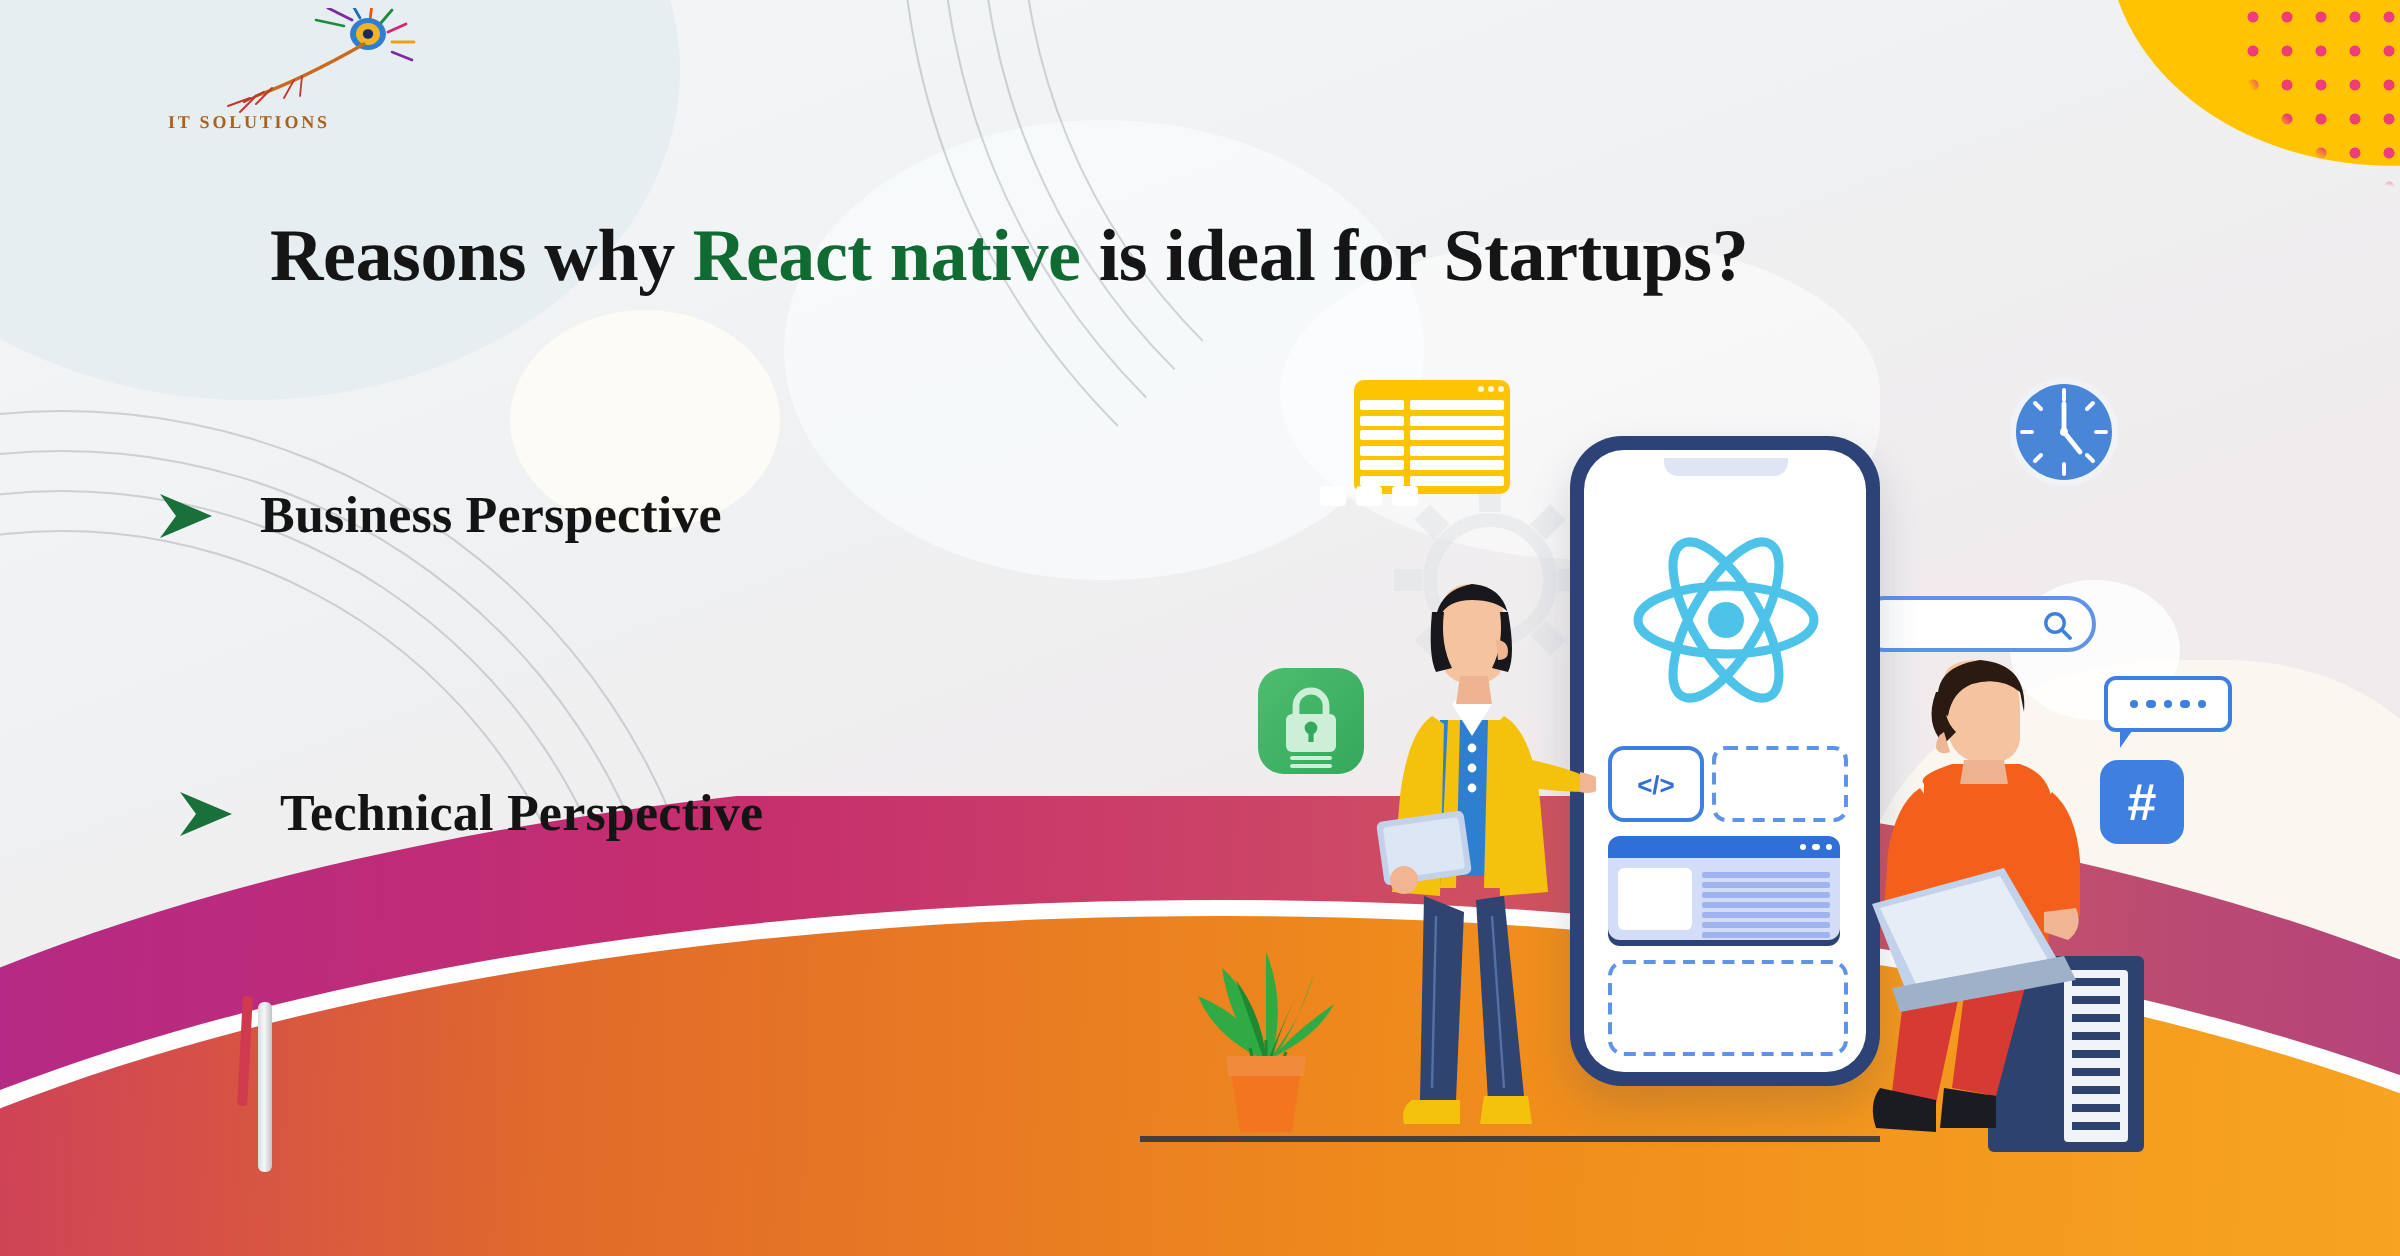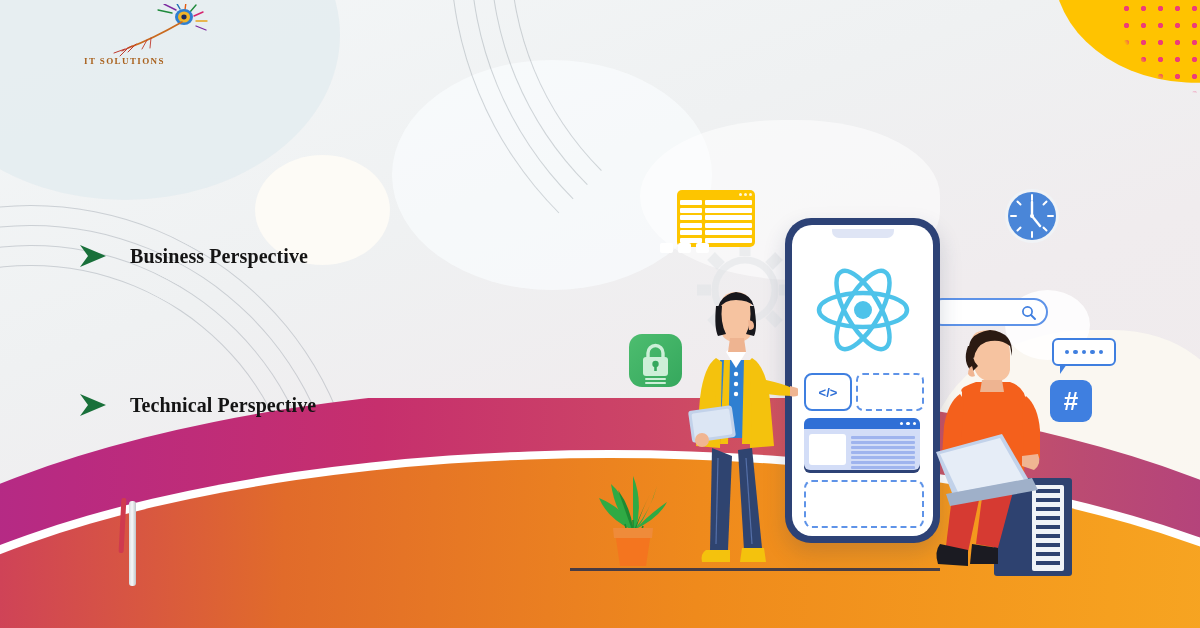--- a/index.html
+++ b/index.html
@@ -118,24 +118,24 @@
   #headline{
     position:absolute;left:135px;top:82px;
     font-family:"Liberation Serif",serif;font-weight:700;font-size:37px;
     color:#151515;white-space:nowrap;letter-spacing:-.2px;
   }
   #headline .hl{color:#0f6b32;}
 
   
   .bullet-row{position:absolute;display:flex;align-items:center;gap:22px;}
   #bullet-0{left:78px;top:243px;}
-  #bullet-1{left:78px;top:392px;}
+  #bullet-1{left:88px;top:392px;}
   .bullet-arrow{width:30px;height:26px;flex:0 0 auto;}
   .bullet-label{
-    font-family:"Liberation Serif",serif;font-weight:700;font-size:20px;
+    font-family:"Liberation Serif",serif;font-weight:700;font-size:26px;
     color:#141414;white-space:nowrap;letter-spacing:.1px;
   }
 
   
   #illus{position:absolute;left:540px;top:0;width:660px;height:628px;}
 
   
   .gear{position:absolute;opacity:.5;}
   #gear-big{left:145px;top:230px;}
   #gear-small{left:248px;top:345px;}
@@ -310,20 +310,23 @@
         <path d="M26 42 L16 47" stroke="#c0392b" stroke-width="1"></path>
         <path d="M22 44 L14 52" stroke="#c0392b" stroke-width="1"></path>
         <path d="M19 45 L8 49" stroke="#c0392b" stroke-width="1"></path>
         <path d="M41 36 L36 45" stroke="#c0392b" stroke-width=".9"></path>
         <path d="M45 34 L44 44" stroke="#c0392b" stroke-width=".9"></path>
       </g>
     </svg>
     <div id="logo-sub">IT SOLUTIONS</div>
   </div>
 
+  <h1 id="headline">
+    <span>Reasons why </span><span class="hl">React native</span><span> is ideal for Startups?</span>
+  </h1>
 
   <div class="bullet-row" id="bullet-0">
     <svg class="bullet-arrow" viewBox="0 0 30 26">
       <path d="M2 2 L28 13 L2 24 L10 13 Z" fill="#19703a"></path>
     </svg>
     <span class="bullet-label">Business Perspective</span>
   </div>
 
   <div class="bullet-row" id="bullet-1">
     <svg class="bullet-arrow" viewBox="0 0 30 26">

